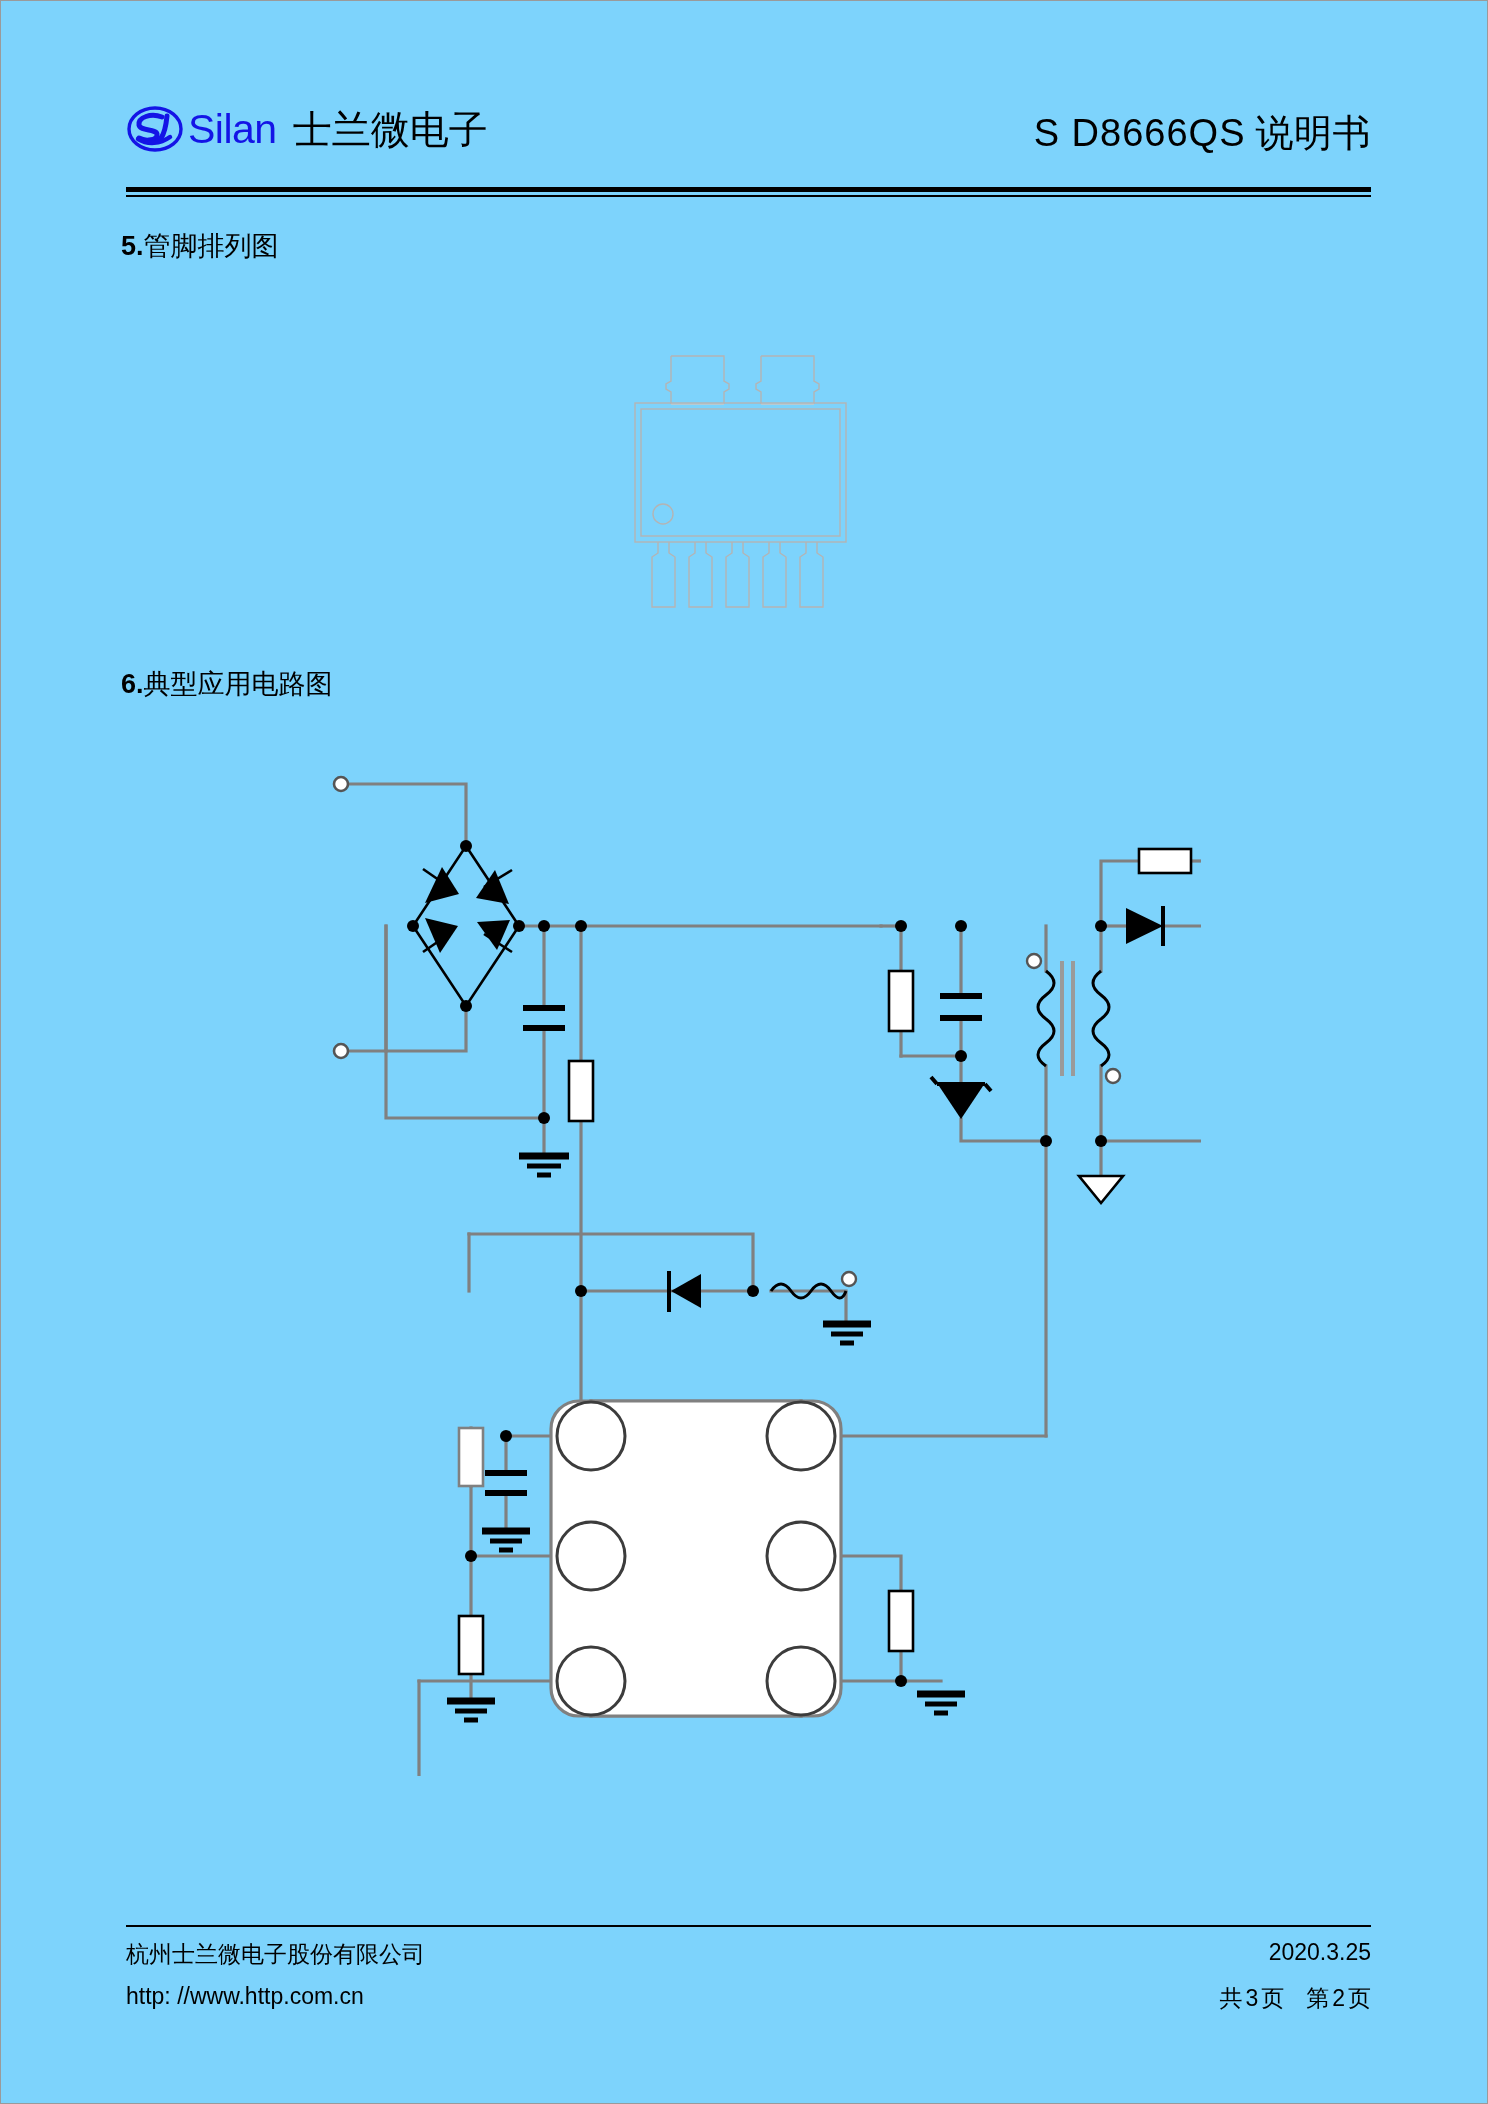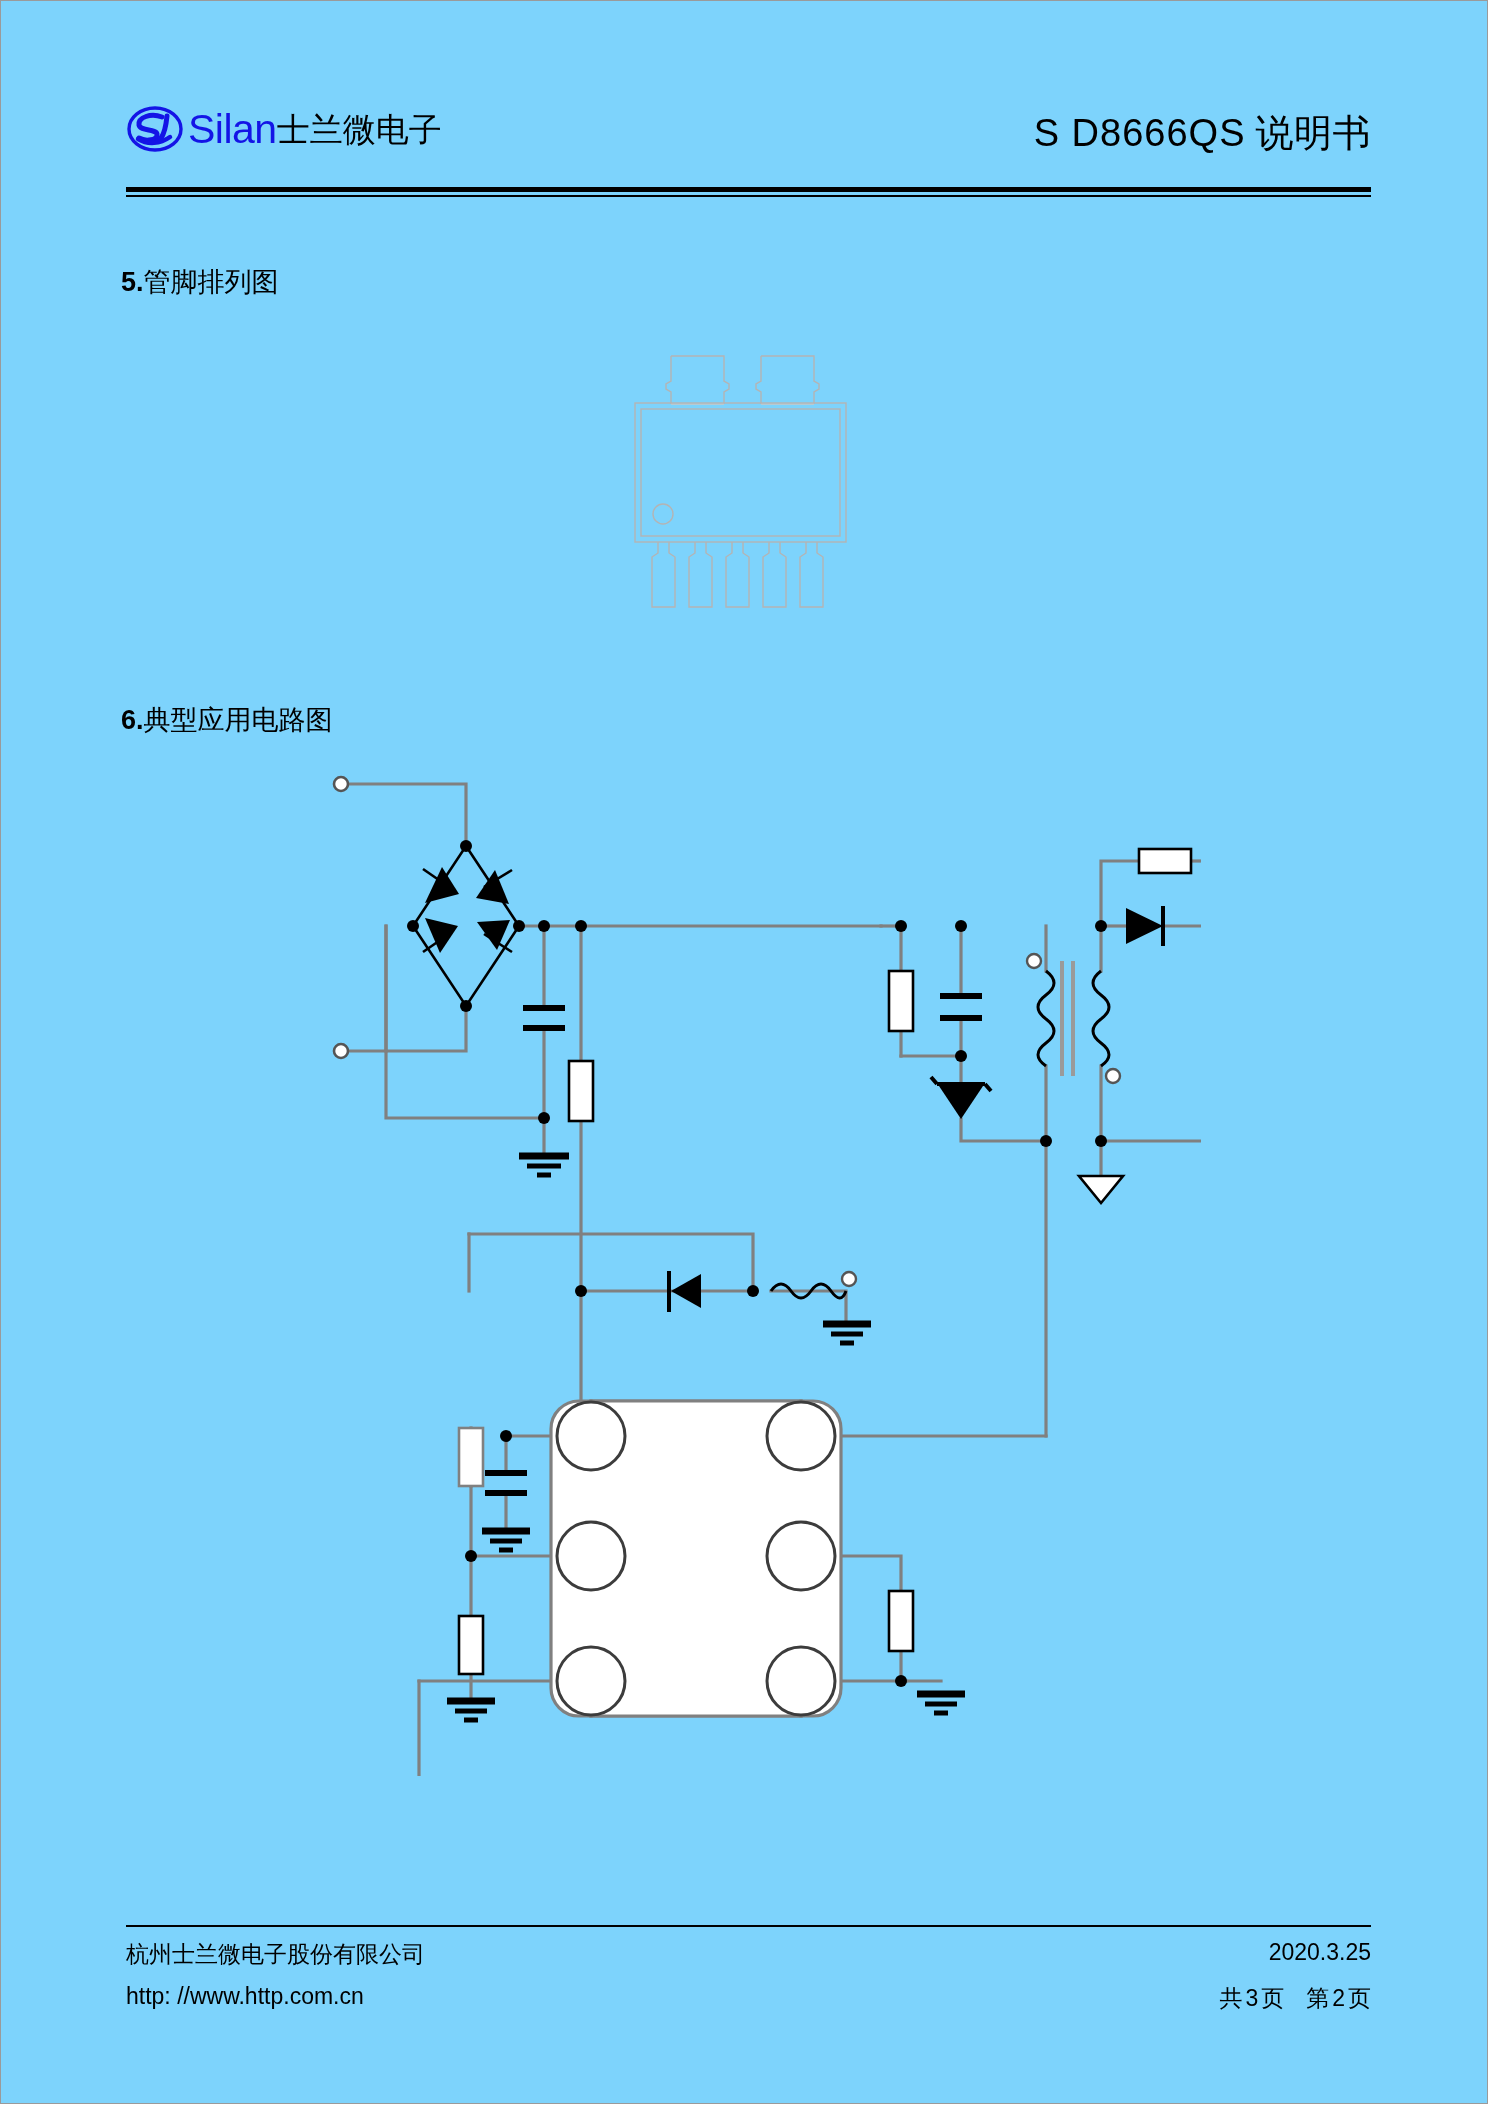--- a/index.html
+++ b/index.html
@@ -41,24 +41,24 @@
     flex: 0 0 auto;
     margin-right: 4px;
   }
   .logo-text {
     font-size: 41px;
     font-weight: 400;
     letter-spacing: -0.5px;
     line-height: 1;
   }
   .logo-cn {
-    font-size: 33px;
+    font-size: 39px;
     color: #000000;
     line-height: 1;
-    margin-left: 0;
+    margin-left: 16px;
     letter-spacing: 0px;
   }
   .header-title {
     position: absolute;
     right: 0;
     top: 12px;
     font-size: 38px;
     letter-spacing: 0.5px;
     white-space: nowrap;
   }
@@ -80,21 +80,20 @@
     height: 2px;
     background: #000000;
   }
 
   
   .section-heading {
     position: absolute;
     font-size: 27px;
     line-height: 1;
     white-space: nowrap;
-    margin-top: 36px;
   }
   .section-heading .num {
     font-weight: bold;
   }
   #heading-5 { left: 120px; top: 232px; }
   #heading-6 { left: 120px; top: 670px; }
 
   
   .package-fig {
     position: absolute;

